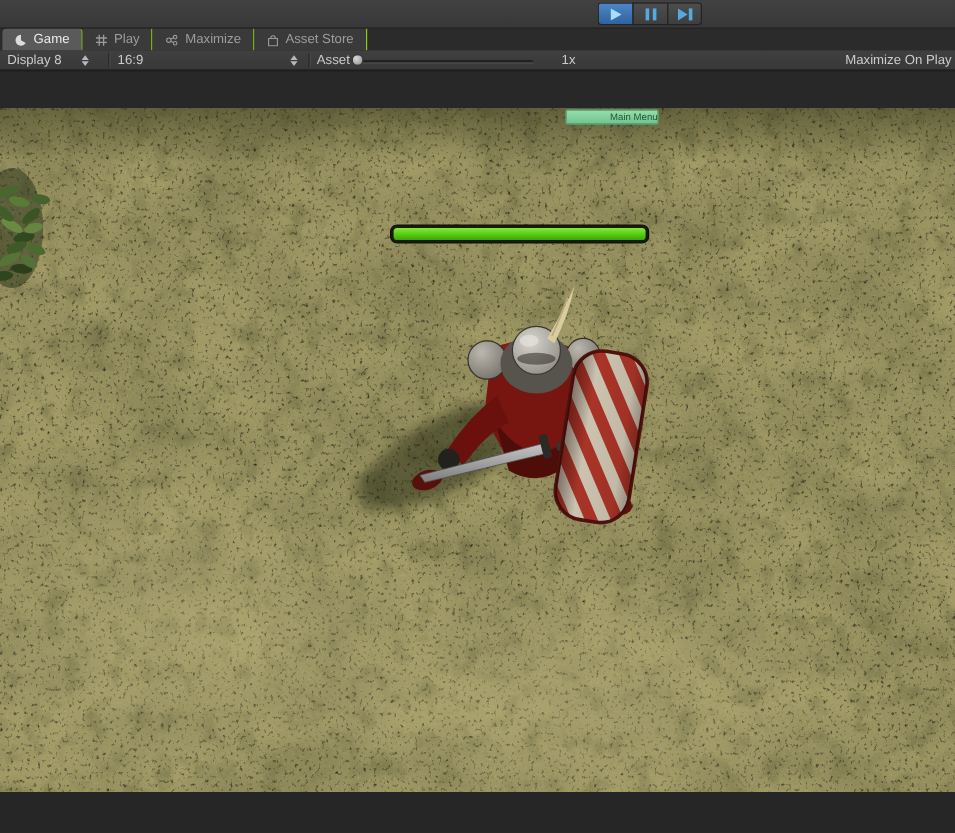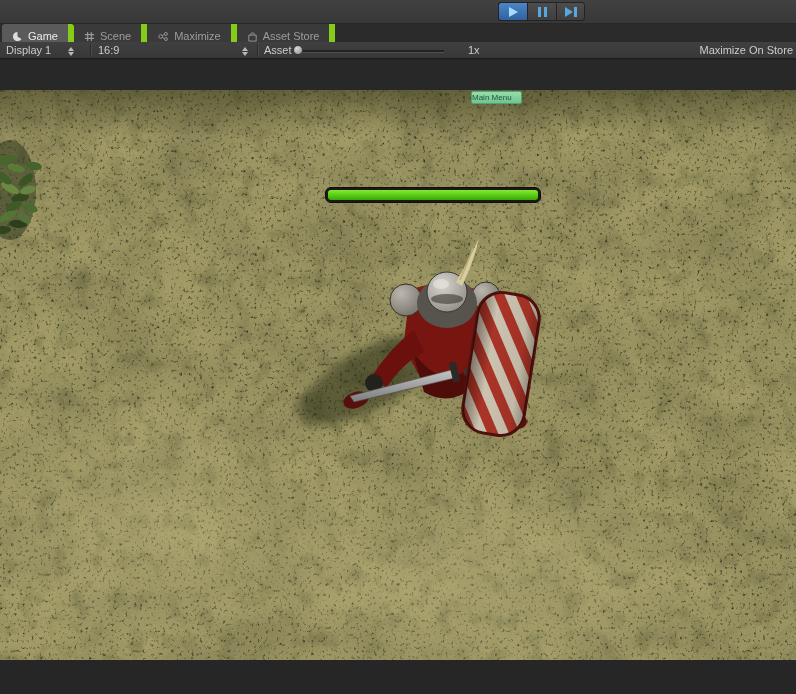--- a/index.html
+++ b/index.html
@@ -18,22 +18,22 @@
   .pbtn.active{background:linear-gradient(#4c86c8,#31629e)}
   .icon-play{width:0;height:0;border-top:5px solid transparent;border-bottom:5px solid transparent;border-left:9px solid #aadcff}
   .icon-pause{display:flex;gap:3px}
   .icon-pause i{display:block;width:3px;height:10px;background:#56a8e0}
   .icon-step{display:flex;align-items:center}
   .icon-step .tri{width:0;height:0;border-top:5px solid transparent;border-bottom:5px solid transparent;border-left:8px solid #56a8e0}
   .icon-step .bar{width:3px;height:10px;background:#56a8e0;margin-left:1px}
 
   
   .tabbar{position:absolute;top:24px;left:0;width:796px;height:18px;background:#2b2b2b;display:flex;padding-left:2px}
-  .tab{height:18px;display:flex;align-items:flex-end;gap:5px;padding:0 10px;font-size:11px;color:#9d9d9d;
-    background:#3a3a3a;border-right:6px solid #84cc16;white-space:nowrap}
+  .tab{height:18px;display:flex;align-items:center;gap:5px;padding:0 10px;font-size:11px;color:#9d9d9d;
+    background:#3a3a3a;border-right:1px solid #84cc16;white-space:nowrap}
   .tab.active{background:#5a5a5a;color:#ececec;border-radius:3px 3px 0 0}
   .tabicon{color:#9b9b9b;display:flex;align-items:center}
   .tab.active .tabicon{color:#dcdcdc}
 
   
   .gtoolbar{position:absolute;top:42px;left:0;width:796px;height:17px;
     background:linear-gradient(#404040,#383838);border-bottom:1px solid #1e1e1e;
     font-size:11px;color:#cccccc}
   .gt{position:absolute;top:0;height:16px;line-height:16px;white-space:nowrap}
   .sep{position:absolute;top:2px;width:1px;height:12px;background:#2a2a2a;box-shadow:1px 0 0 #4b4b4b}
@@ -44,23 +44,23 @@
   .thumb{position:absolute;left:293px;top:3px;width:10px;height:10px;border-radius:50%;
     background:radial-gradient(circle at 35% 30%,#d9d9d9,#8d8d8d);border:1px solid #3a3a3a}
 
   
   .lb-top{position:absolute;top:60px;left:0;width:796px;height:30px;background:#282828}
   .viewport{position:absolute;top:90px;left:0;width:796px;height:570px;background:#a19a66;overflow:hidden}
   .lb-bottom{position:absolute;top:660px;left:0;width:796px;height:34px;background:#262626}
   .viewport svg{position:absolute;top:0;left:0}
 
   
-  .mainmenu{position:absolute;left:471px;top:1px;width:51px;height:13px;
+  .mainmenu{position:absolute;left:471px;top:1px;width:78px;height:13px;
     background:linear-gradient(#95deac,#6fc490);border:1px solid #55a172;border-radius:2px;
-    font-size:8px;color:#24543a;display:flex;align-items:center;justify-content:flex-start;line-height:1}
+    font-size:8px;color:#24543a;display:flex;align-items:center;justify-content:flex-end;line-height:1}
   .healthbar{position:absolute;left:325px;top:97px;width:216px;height:16px;
     background:#181b0d;border:1px solid #0e100a;border-radius:6px;padding:2px}
   .hb-fill{height:100%;border-radius:3px;background:linear-gradient(#8ae63a 0%,#55cb12 55%,#3da30b 100%)}
 </style>
 </head>
 <body>
 
 <div class="screen">
 
   <div class="topbar">
@@ -91,21 +91,21 @@
           </svg>
       </span>
       <span>Game</span>
     </div>
     <div class="tab">
       <span class="tabicon">
         <svg width="11" height="11" viewBox="0 0 12 12">
             <path d="M4 1v10M8 1v10M1 4h10M1 8h10" stroke="currentColor" stroke-width="1.2" fill="none"></path>
           </svg>
       </span>
-      <span>Scene</span>
+      <span>Play</span>
     </div>
     <div class="tab">
       <span class="tabicon">
         <svg width="12" height="11" viewBox="0 0 12 12">
             <circle cx="3.5" cy="6" r="2" fill="none" stroke="currentColor"></circle>
             <circle cx="9.2" cy="3.2" r="1.6" fill="none" stroke="currentColor"></circle>
             <circle cx="9.2" cy="8.8" r="1.6" fill="none" stroke="currentColor"></circle>
             <path d="M5.2 5l2.5-1.2M5.2 7l2.5 1.2" stroke="currentColor" fill="none"></path>
           </svg>
       </span>
@@ -117,41 +117,41 @@
             <path d="M2 4.5h8V11H2z" fill="none" stroke="currentColor"></path>
             <path d="M4 4.5V4a2 2 0 0 1 4 0v.5" fill="none" stroke="currentColor"></path>
           </svg>
       </span>
       <span>Asset Store</span>
     </div>
   </div>
 
   <div class="gtoolbar">
     <div class="gt" style="left:6px">
-      <span>Display 1</span>
+      <span>Display 8</span>
       <span class="updn" style="margin-left:14px"></span>
     </div>
     <div class="sep" style="left:90px"></div>
     <div class="gt" style="left:98px">
       <span>16:9</span>
     </div>
     <div class="gt" style="left:242px">
       <span class="updn"></span>
     </div>
     <div class="sep" style="left:257px"></div>
     <div class="gt" style="left:264px">
       <span>Asset</span>
     </div>
     <div class="track"></div>
     <div class="thumb"></div>
     <div class="gt" style="left:468px">
       <span>1x</span>
     </div>
     <div class="gt" style="right:3px">
-      <span>Maximize On Store</span>
+      <span>Maximize On Play</span>
     </div>
   </div>
 
   <div class="lb-top"></div>
 
   <div class="viewport">
     <svg width="796" height="570" viewBox="0 0 796 570">
       <defs>
         <filter id="f-blotch" x="0" y="0" width="100%" height="100%">
           <feTurbulence type="fractalNoise" baseFrequency="0.013 0.017" numOctaves="4" seed="12" result="n"></feTurbulence>

